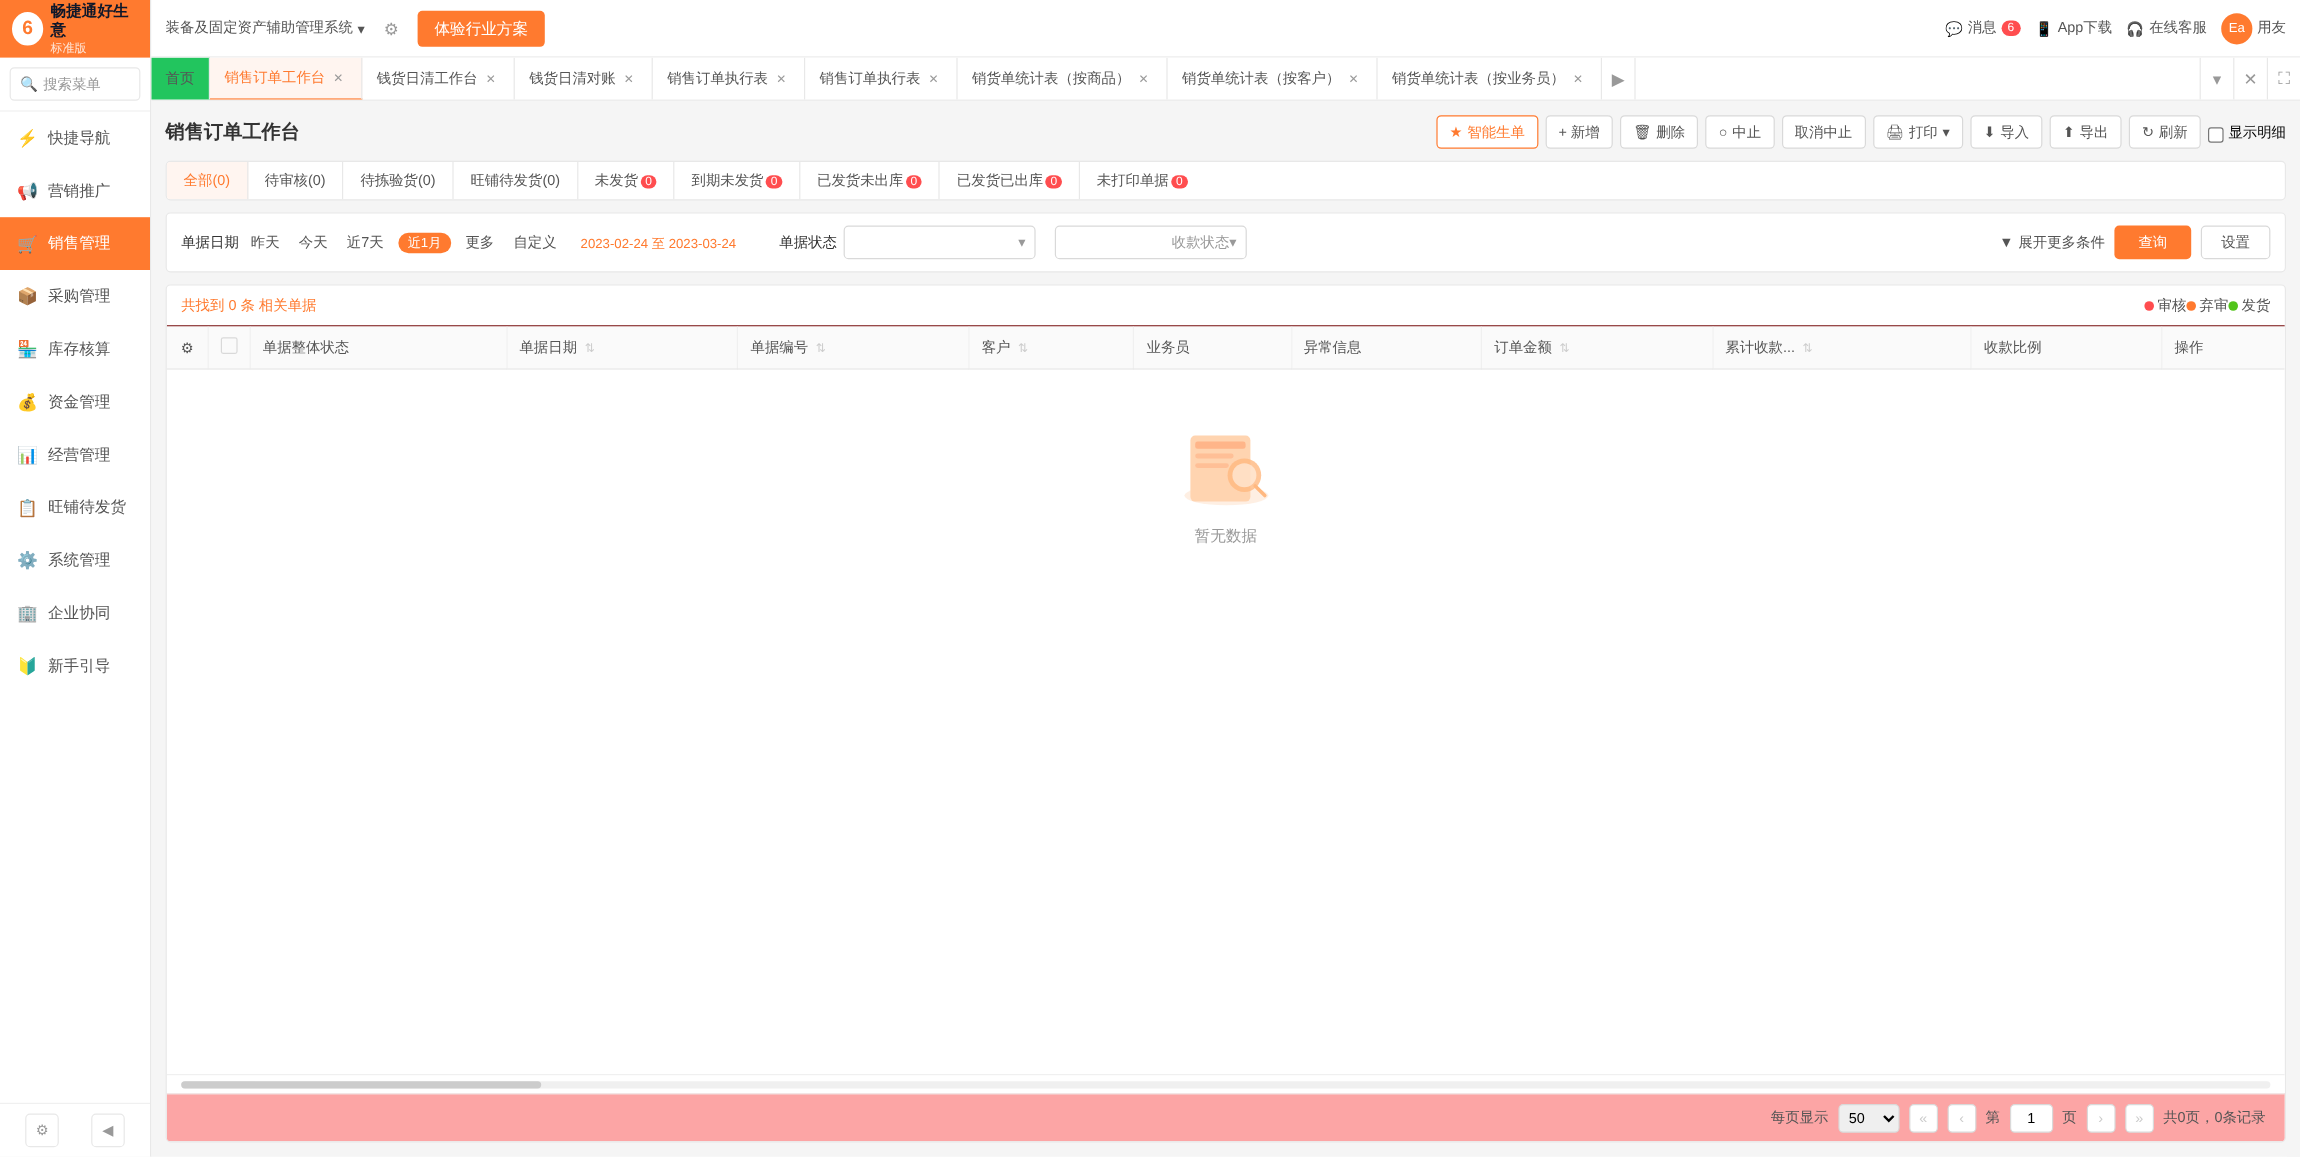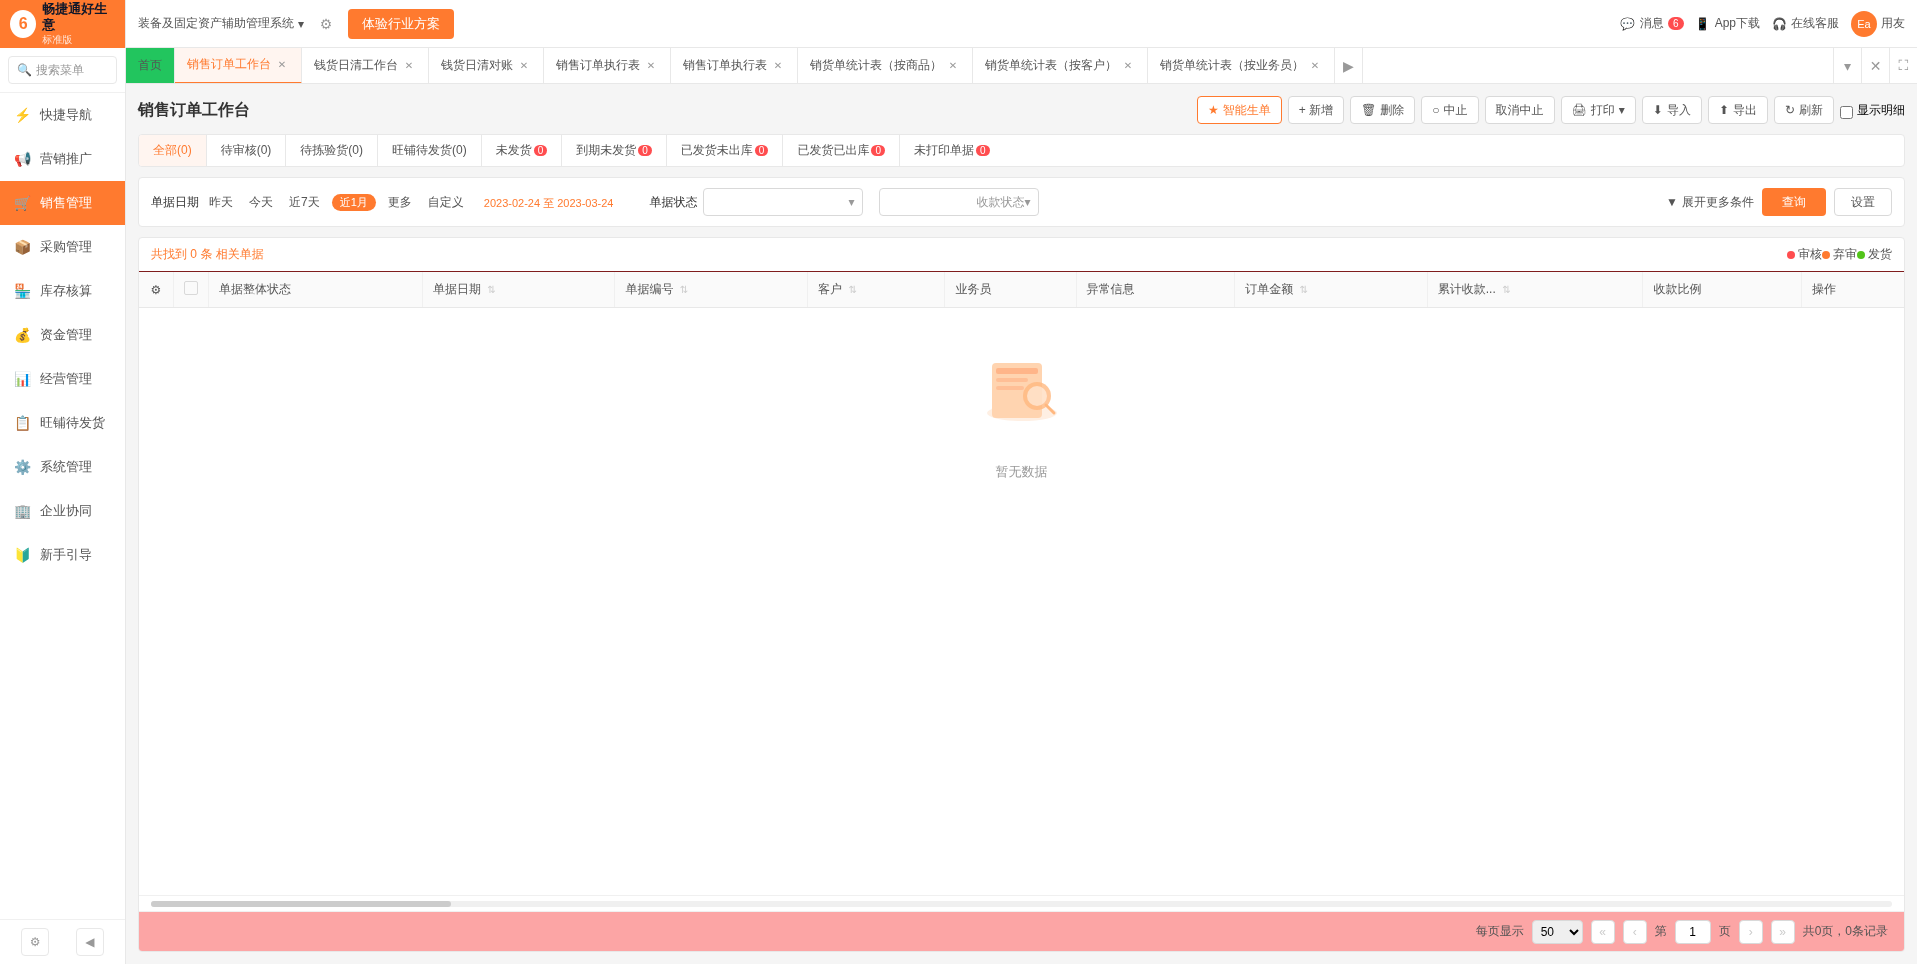--- a/index.html
+++ b/index.html
@@ -87,21 +87,21 @@
 
     
     .data-table { width: 100%; border-collapse: collapse; font-size: 12px; }
     .data-table th { background: #fafafa; padding: 9px 10px; text-align: left; color: #555; font-weight: normal; border-bottom: 1px solid #e8e8e8; border-right: 1px solid #f0f0f0; white-space: nowrap; }
     .data-table th:last-child { border-right: none; }
     .sort-icon { color: #ccc; font-size: 10px; margin-left: 3px; }
     .th-checkbox { width: 30px; text-align: center; }
     .th-drag { width: 20px; }
 
     
-    .empty-state { flex: 1; display: flex; flex-direction: column; align-items: center; justify-content: center; padding: 40px; gap: 25px; }
+    .empty-state { flex: 1; display: flex; flex-direction: column; align-items: center; justify-content: center; padding: 40px; }
     .empty-icon { width: 100px; height: 80px; margin-bottom: 10px; }
     .empty-text { color: #999; font-size: 13px; }
 
     
     .scrollbar-area { height: 16px; background: #fff; border-top: 1px solid #f0f0f0; display: flex; align-items: center; padding: 0 12px; }
     .scrollbar-track { flex: 1; height: 6px; background: #f0f0f0; border-radius: 3px; }
     .scrollbar-thumb { width: 300px; height: 6px; background: #ccc; border-radius: 3px; }
 
     
     .pagination { height: 40px; background: #fca5a5; border-top: 1px solid #f0f0f0; display: flex; align-items: center; justify-content: flex-end; padding: 0 16px; gap: 8px; font-size: 12px; color: #555; flex-shrink: 0; }

